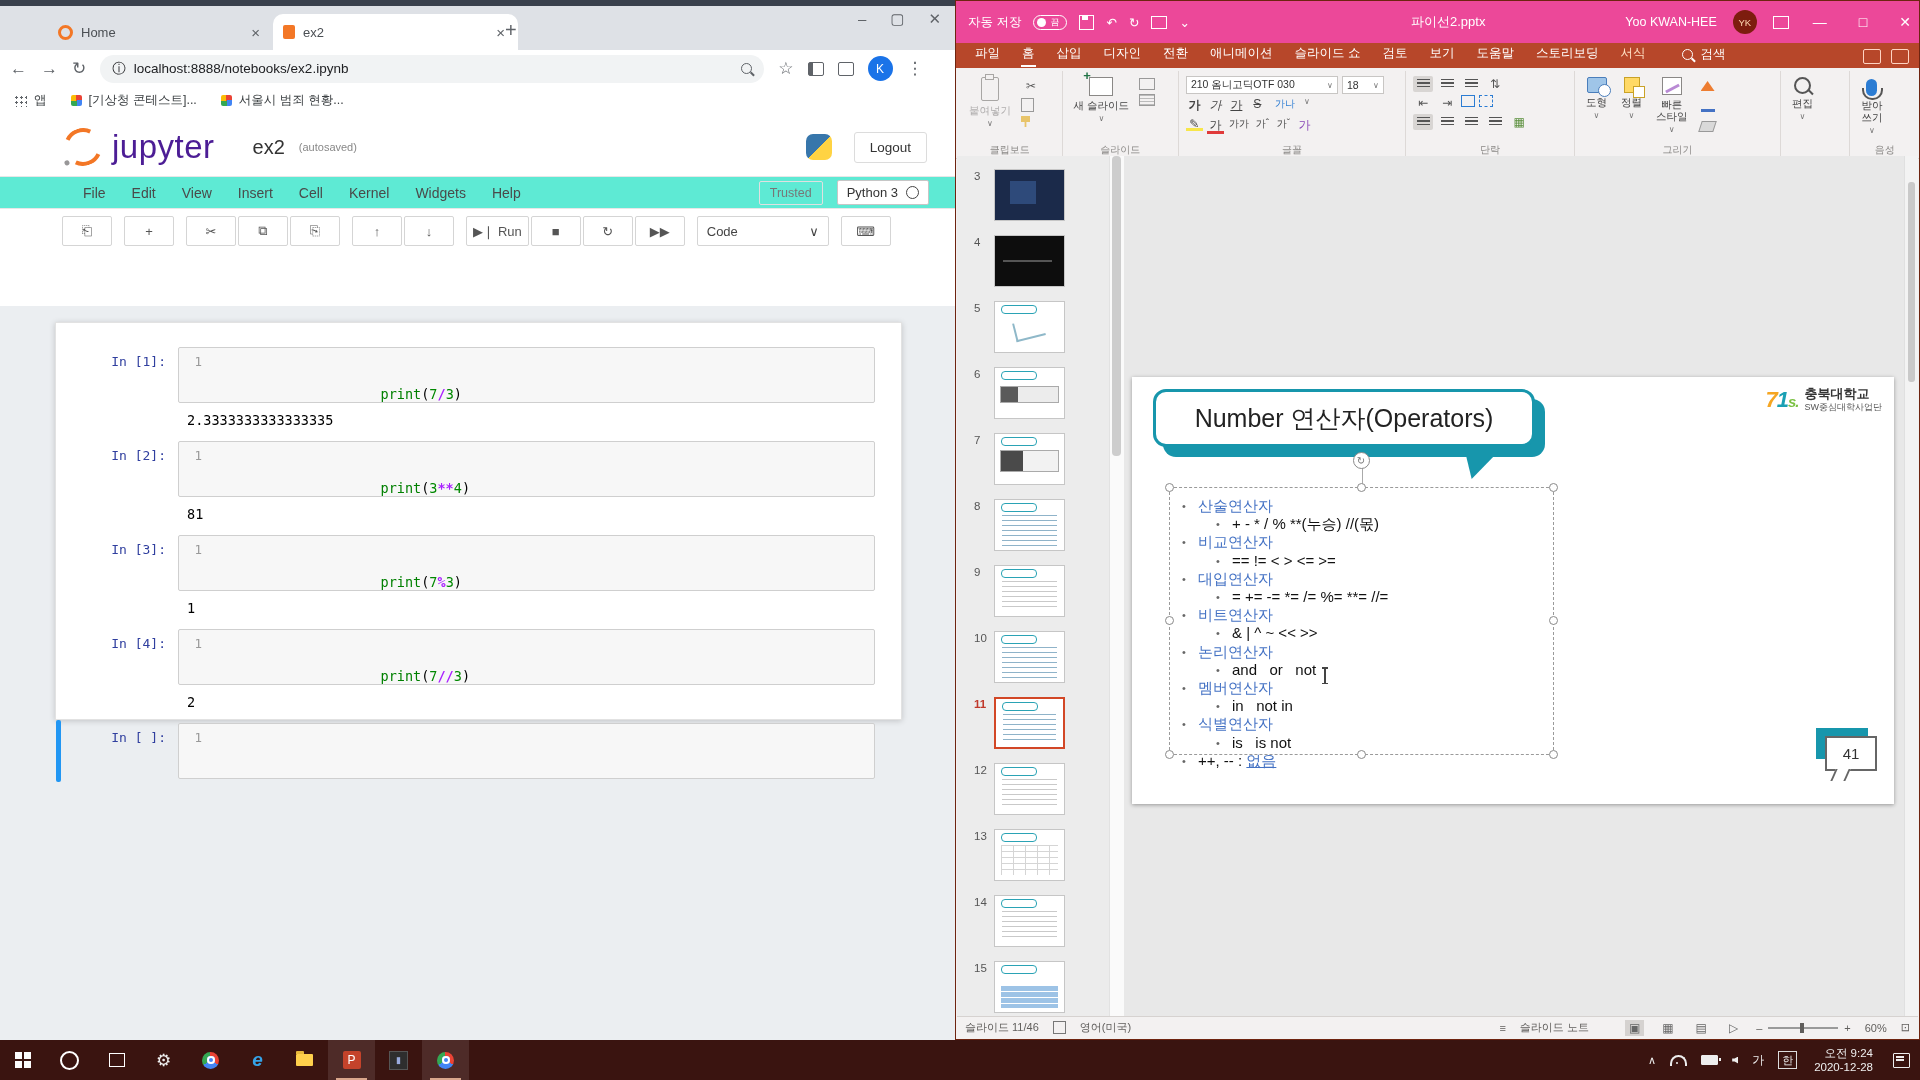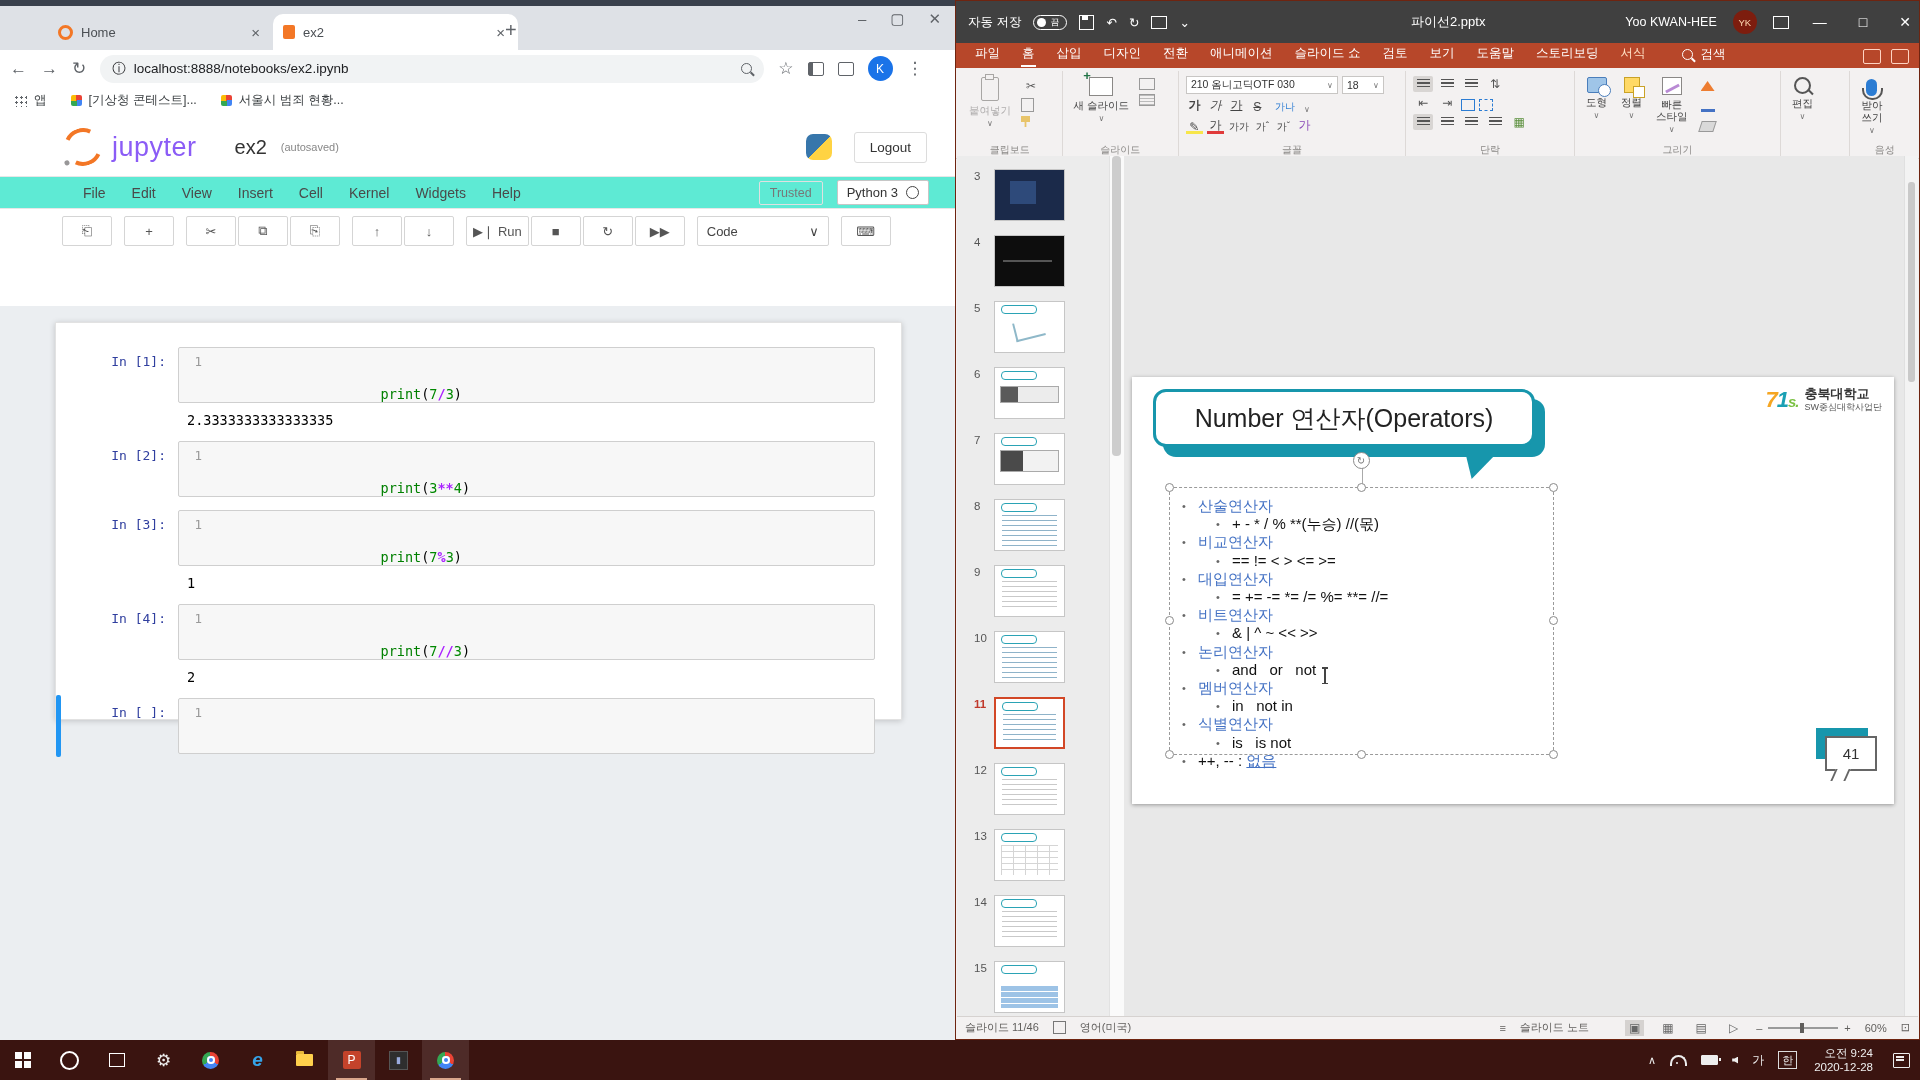--- a/index.html
+++ b/index.html
@@ -38,21 +38,21 @@
   .grid9{width:13px;height:13px;background-image:radial-gradient(#5f6368 1.2px,transparent 1.4px);background-size:5px 5px;background-position:0 1px;}
   .bm{display:flex;align-items:center;gap:7px;}
   .bm-fav{width:11px;height:11px;border-radius:2px;
       background:conic-gradient(#ea4335 0 25%,#4285f4 25% 50%,#34a853 50% 75%,#fbbc05 75%);}
   
   #jupyter{position:absolute;top:114px;left:0;right:0;bottom:0;background:#fff;}
   .j-header{display:flex;align-items:center;padding:14px 28px 10px 64px;gap:10px;}
   .jlogo{width:30px;height:30px;border-radius:50%;border:4px solid transparent;
          border-top-color:#f37726;border-bottom-color:#f37726;transform:rotate(-20deg);position:relative;}
   .jlogo::after{content:"";position:absolute;left:-8px;top:22px;width:5px;height:5px;border-radius:50%;background:#989798;}
-  .j-word{font-size:27px;color:#8b5cf6;letter-spacing:.5px;}
+  .j-word{font-size:33px;color:#4c1d95;letter-spacing:.5px;}
   .j-title{font-size:20px;color:#333;margin-left:28px;}
   .j-autosaved{font-size:11px;color:#888;margin-left:4px;}
   .j-right{margin-left:auto;display:flex;align-items:center;gap:22px;text-align:right;}
   .pylogo{width:26px;height:26px;border-radius:7px;background:linear-gradient(135deg,#3776ab 50%,#ffd343 50%);}
   .logout{border:1px solid #dcdcdc;border-radius:3px;padding:7px 15px;font-size:13.5px;color:#333;background:#fff;}
   .j-menubar{height:31px;border-top:1px solid #e7e7e7;border-bottom:1px solid #e7e7e7;background:#5eead4;
              display:flex;align-items:center;padding:0 26px 0 70px;font-size:14px;color:#4a4a4a;}
   .j-menu-item{padding:0 13px;}
   .trusted{margin-left:auto;border:1px solid #e0e0e0;border-radius:2px;padding:4px 10px;font-size:12.5px;color:#777;}
   .kernel{border:1px solid #c6c6c6;border-radius:2px;padding:4px 9px;font-size:13px;color:#333;background:#fff;
@@ -77,21 +77,21 @@
   .k-fn{color:#008000;}
   .k-n{color:#080;}
   .k-o{color:#aa22ff;font-weight:bold;}
   .k-p{color:#000;}
   .output{margin-left:131px;padding:9px 0 0 0;font-family:"DejaVu Sans Mono",monospace;font-size:13.5px;color:#000;}
   .output:empty{display:none;}
   .cell.sel::before{content:"";position:absolute;left:0;top:-3px;bottom:-3px;width:5px;background:#2196f3;border-radius:2px;}
   
   #ppt{position:absolute;left:955px;top:0;width:965px;height:1040px;background:#f3f1f1;
        border:1px solid #6e2410;box-sizing:border-box;overflow:hidden;}
-  .p-titlebar{height:42px;background:#404040;display:flex;align-items:center;color:#fff;font-size:12.5px;
+  .p-titlebar{height:42px;background:#ec4899;display:flex;align-items:center;color:#fff;font-size:12.5px;
               padding:0 0 0 12px;position:relative;}
   .p-title-left{display:flex;align-items:center;gap:12px;}
   .toggle{width:34px;height:15px;border:1px solid #fff;border-radius:8px;display:flex;align-items:center;
           padding:0 3px;gap:4px;box-sizing:border-box;}
   .toggle-knob{width:9px;height:9px;border-radius:50%;background:#fff;}
   .toggle-state{font-size:9px;}
   .i-floppy{width:13px;height:13px;border:1.5px solid #fff;position:relative;}
   .i-floppy::after{content:"";position:absolute;left:2px;top:0;width:6px;height:4px;background:#fff;}
   .p-filename{position:absolute;left:455px;font-size:13px;}
   .p-title-right{position:absolute;right:0;display:flex;align-items:center;gap:16px;}
@@ -115,21 +115,21 @@
           font-size:10.5px;color:#444;text-align:center;padding:4px 4px 0;line-height:1.15;}
   .bigbtn .cap{white-space:pre-line;}
   .dim{color:#b0aeae;}
   .minicol{display:flex;flex-direction:column;gap:4px;justify-content:flex-start;padding-top:5px;}
   .mini{width:20px;height:16px;display:flex;align-items:center;justify-content:center;font-size:12px;color:#555;}
   .i-clip{width:16px;height:22px;border:1.5px solid #a8a6a4;border-radius:2px;position:relative;}
   .i-clip::after{content:"";position:absolute;left:3px;top:-4px;width:7px;height:4px;border:1.5px solid #a8a6a4;background:#f3f1f1;}
   .i-newslide{width:22px;height:17px;border:1.5px solid #8a8886;background:#fff;position:relative;}
   .i-newslide::after{content:"+";position:absolute;left:-7px;top:-9px;color:#217346;font-size:13px;font-weight:bold;}
   .fontrow{display:flex;flex-direction:column;gap:3px;padding-top:3px;}
-  .fr{display:flex;align-items:flex-end;gap:4px;}
+  .fr{display:flex;align-items:flex-start;gap:4px;}
   .combo{background:#fff;border:1px solid #c8c6c4;font-size:10.5px;color:#333;height:18px;display:flex;
          align-items:center;justify-content:space-between;padding:0 4px;box-sizing:border-box;}
   .fg{font-size:12px;color:#444;width:17px;text-align:center;}
   .chev{font-size:8px;color:#777;}
   .u-red{box-shadow:inset 0 -3px 0 #e03a3a;}
   .u-yel{box-shadow:inset 0 -3px 0 #f7e64a;}
   .u-pur{color:#8a4ab8;}
   .i-lines{width:13px;height:10px;background:repeating-linear-gradient(to bottom,#555 0 1.3px,transparent 1.3px 3.3px);}
   .pressed{background:#d8d5d3;border-radius:2px;}
   .parrow{display:flex;flex-direction:column;gap:3px;padding-top:3px;}
@@ -410,20 +410,21 @@
               <div class="cell">
                 <div class="cellmain">
                   <div class="prompt">In [2]:</div>
                   <div class="inbox">
                     <div class="gutter">1</div>
                     <div class="codeline">
                       
                     <span class="k-fn">print</span><span class="k-p">(</span><span class="k-n">3</span><span class="k-o">**</span><span class="k-n">4</span><span class="k-p">)</span></div>
                   </div>
                 </div>
+                <div class="output">81</div>
               </div>
 
               <div class="cell">
                 <div class="cellmain">
                   <div class="prompt">In [3]:</div>
                   <div class="inbox">
                     <div class="gutter">1</div>
                     <div class="codeline">
                       
                     <span class="k-fn">print</span><span class="k-p">(</span><span class="k-n">7</span><span class="k-o">%</span><span class="k-n">3</span><span class="k-p">)</span></div>

